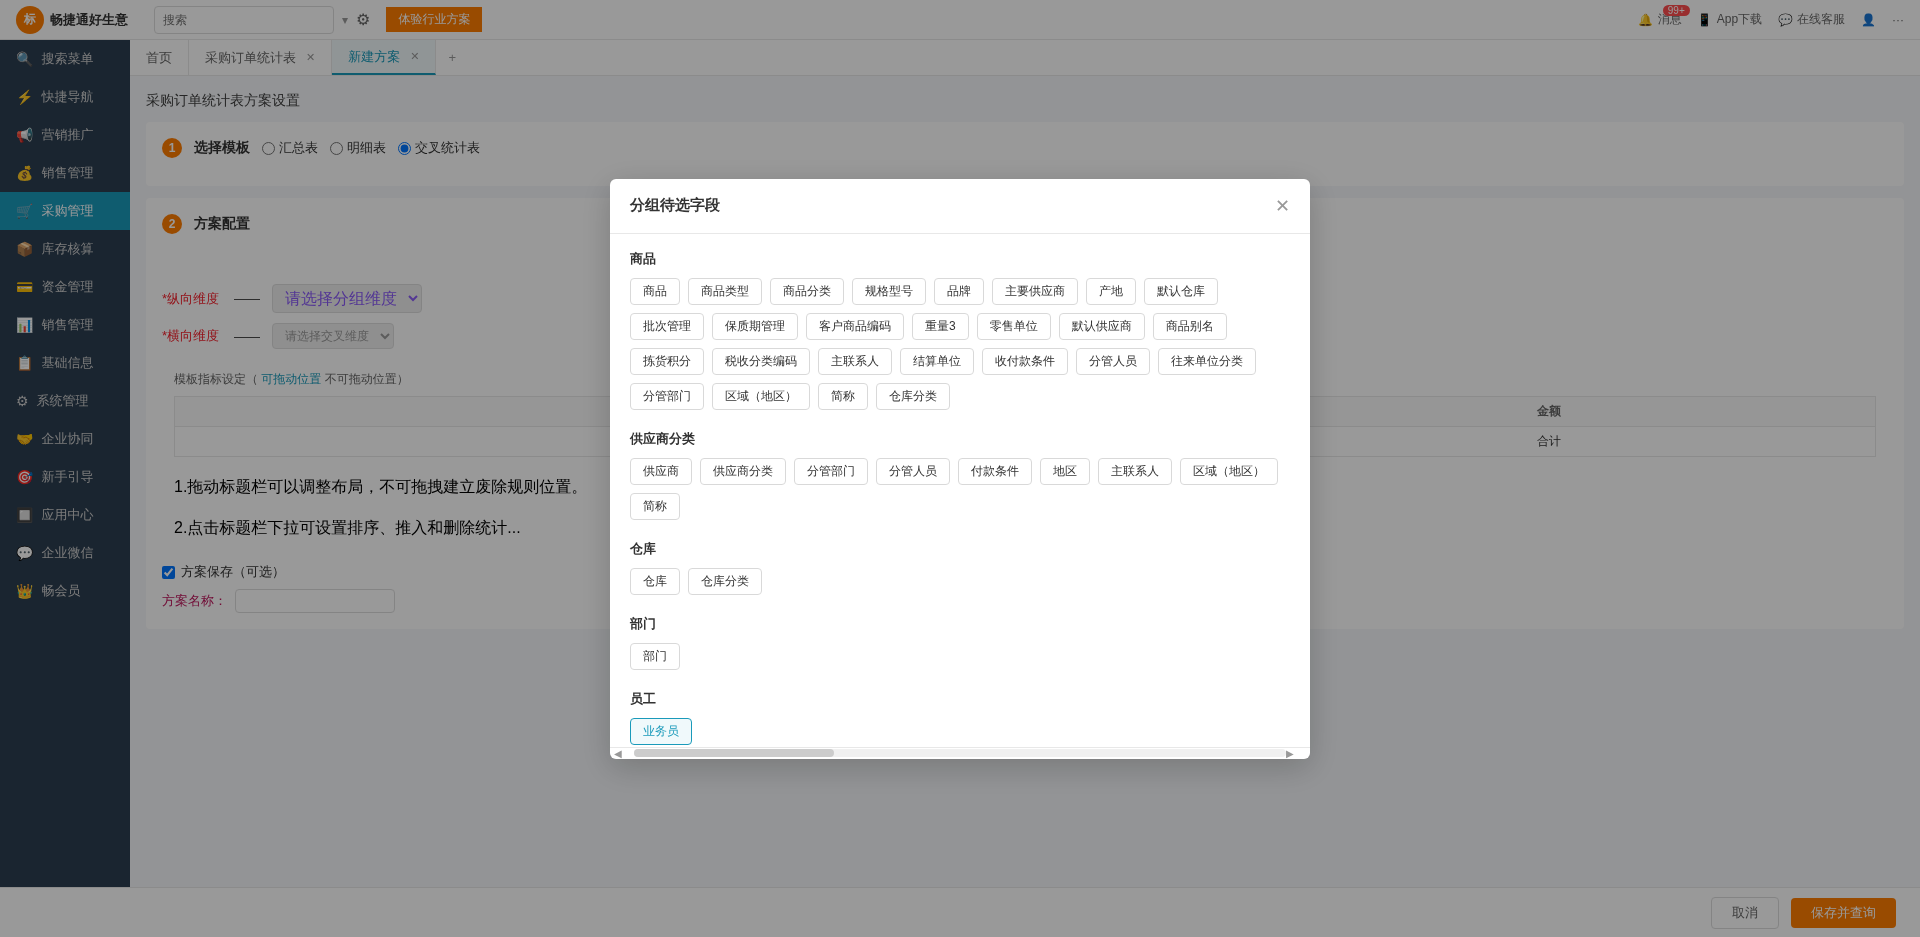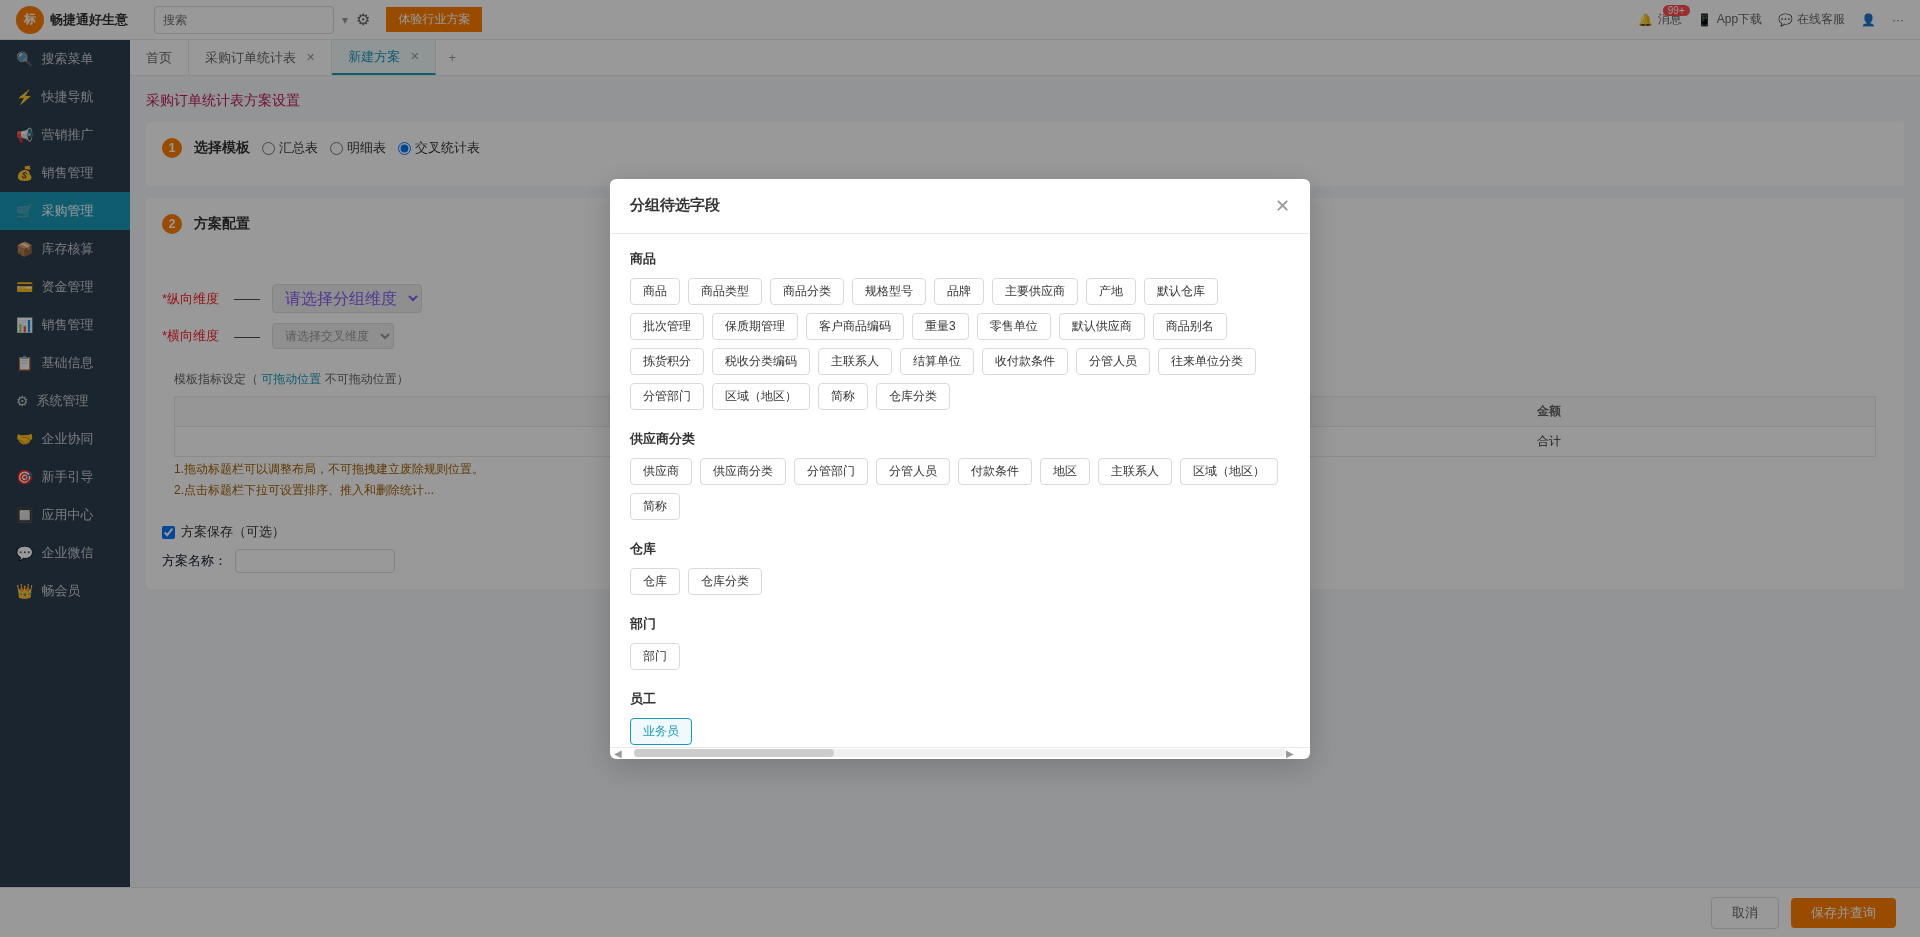--- a/index.html
+++ b/index.html
@@ -170,21 +170,21 @@
     .main-content {
       position: fixed;
       top: 76px;
       left: 130px;
       right: 0;
       bottom: 0;
       background: #f5f7fa;
       overflow-y: auto;
       padding: 16px;
     }
-    .page-title { font-size: 14px; color: #be185d; margin-bottom: 12px; }
+    .page-title { font-size: 14px; color: #404040; margin-bottom: 12px; }
     .config-section {
       background: #fff;
       border-radius: 4px;
       padding: 16px;
       margin-bottom: 12px;
     }
     .step-row {
       display: flex;
       align-items: center;
       gap: 12px;
@@ -325,21 +325,21 @@
       left: 0;
     }
 
     
     .table-area {
       background: #fff;
       border-radius: 4px;
       padding: 12px;
       margin-bottom: 12px;
     }
-    .table-hint { font-size: 12px; color: #a16207; margin-top: 4px; }
+    .table-hint { font-size: 16px; color: #000000; margin-top: 20px; }
     .mini-table { width: 100%; border-collapse: collapse; margin-top: 8px; }
     .mini-table th, .mini-table td {
       border: 1px solid #e8e8e8;
       padding: 6px 10px;
       text-align: center;
       font-size: 12px;
     }
     .mini-table th { background: #fafafa; color: #666; }
 
     .checkbox-row { display: flex; align-items: center; gap: 6px; margin-bottom: 8px; }
@@ -545,21 +545,21 @@
       </table>
       <div class="table-hint">1.拖动标题栏可以调整布局，不可拖拽建立废除规则位置。</div>
       <div class="table-hint">2.点击标题栏下拉可设置排序、推入和删除统计...</div>
     </div>
 
     <div class="checkbox-row">
       <input type="checkbox" checked="" style="">
       <span style="font-size:13px;">方案保存（可选）</span>
     </div>
     <div style="display:flex;align-items:center;gap:8px;">
-      <span style="font-size:13px;color:#0f172a;">方案名称：</span>
+      <span style="font-size:13px;color:#be185d;">方案名称：</span>
       <input class="solution-name-input" type="text" style="">
     </div>
   </div>
 </div>
 
 <div class="modal-overlay">
   <div class="modal">
     <div class="modal-header">
       <span class="modal-title">分组待选字段</span>
       <span class="modal-close">✕</span>

